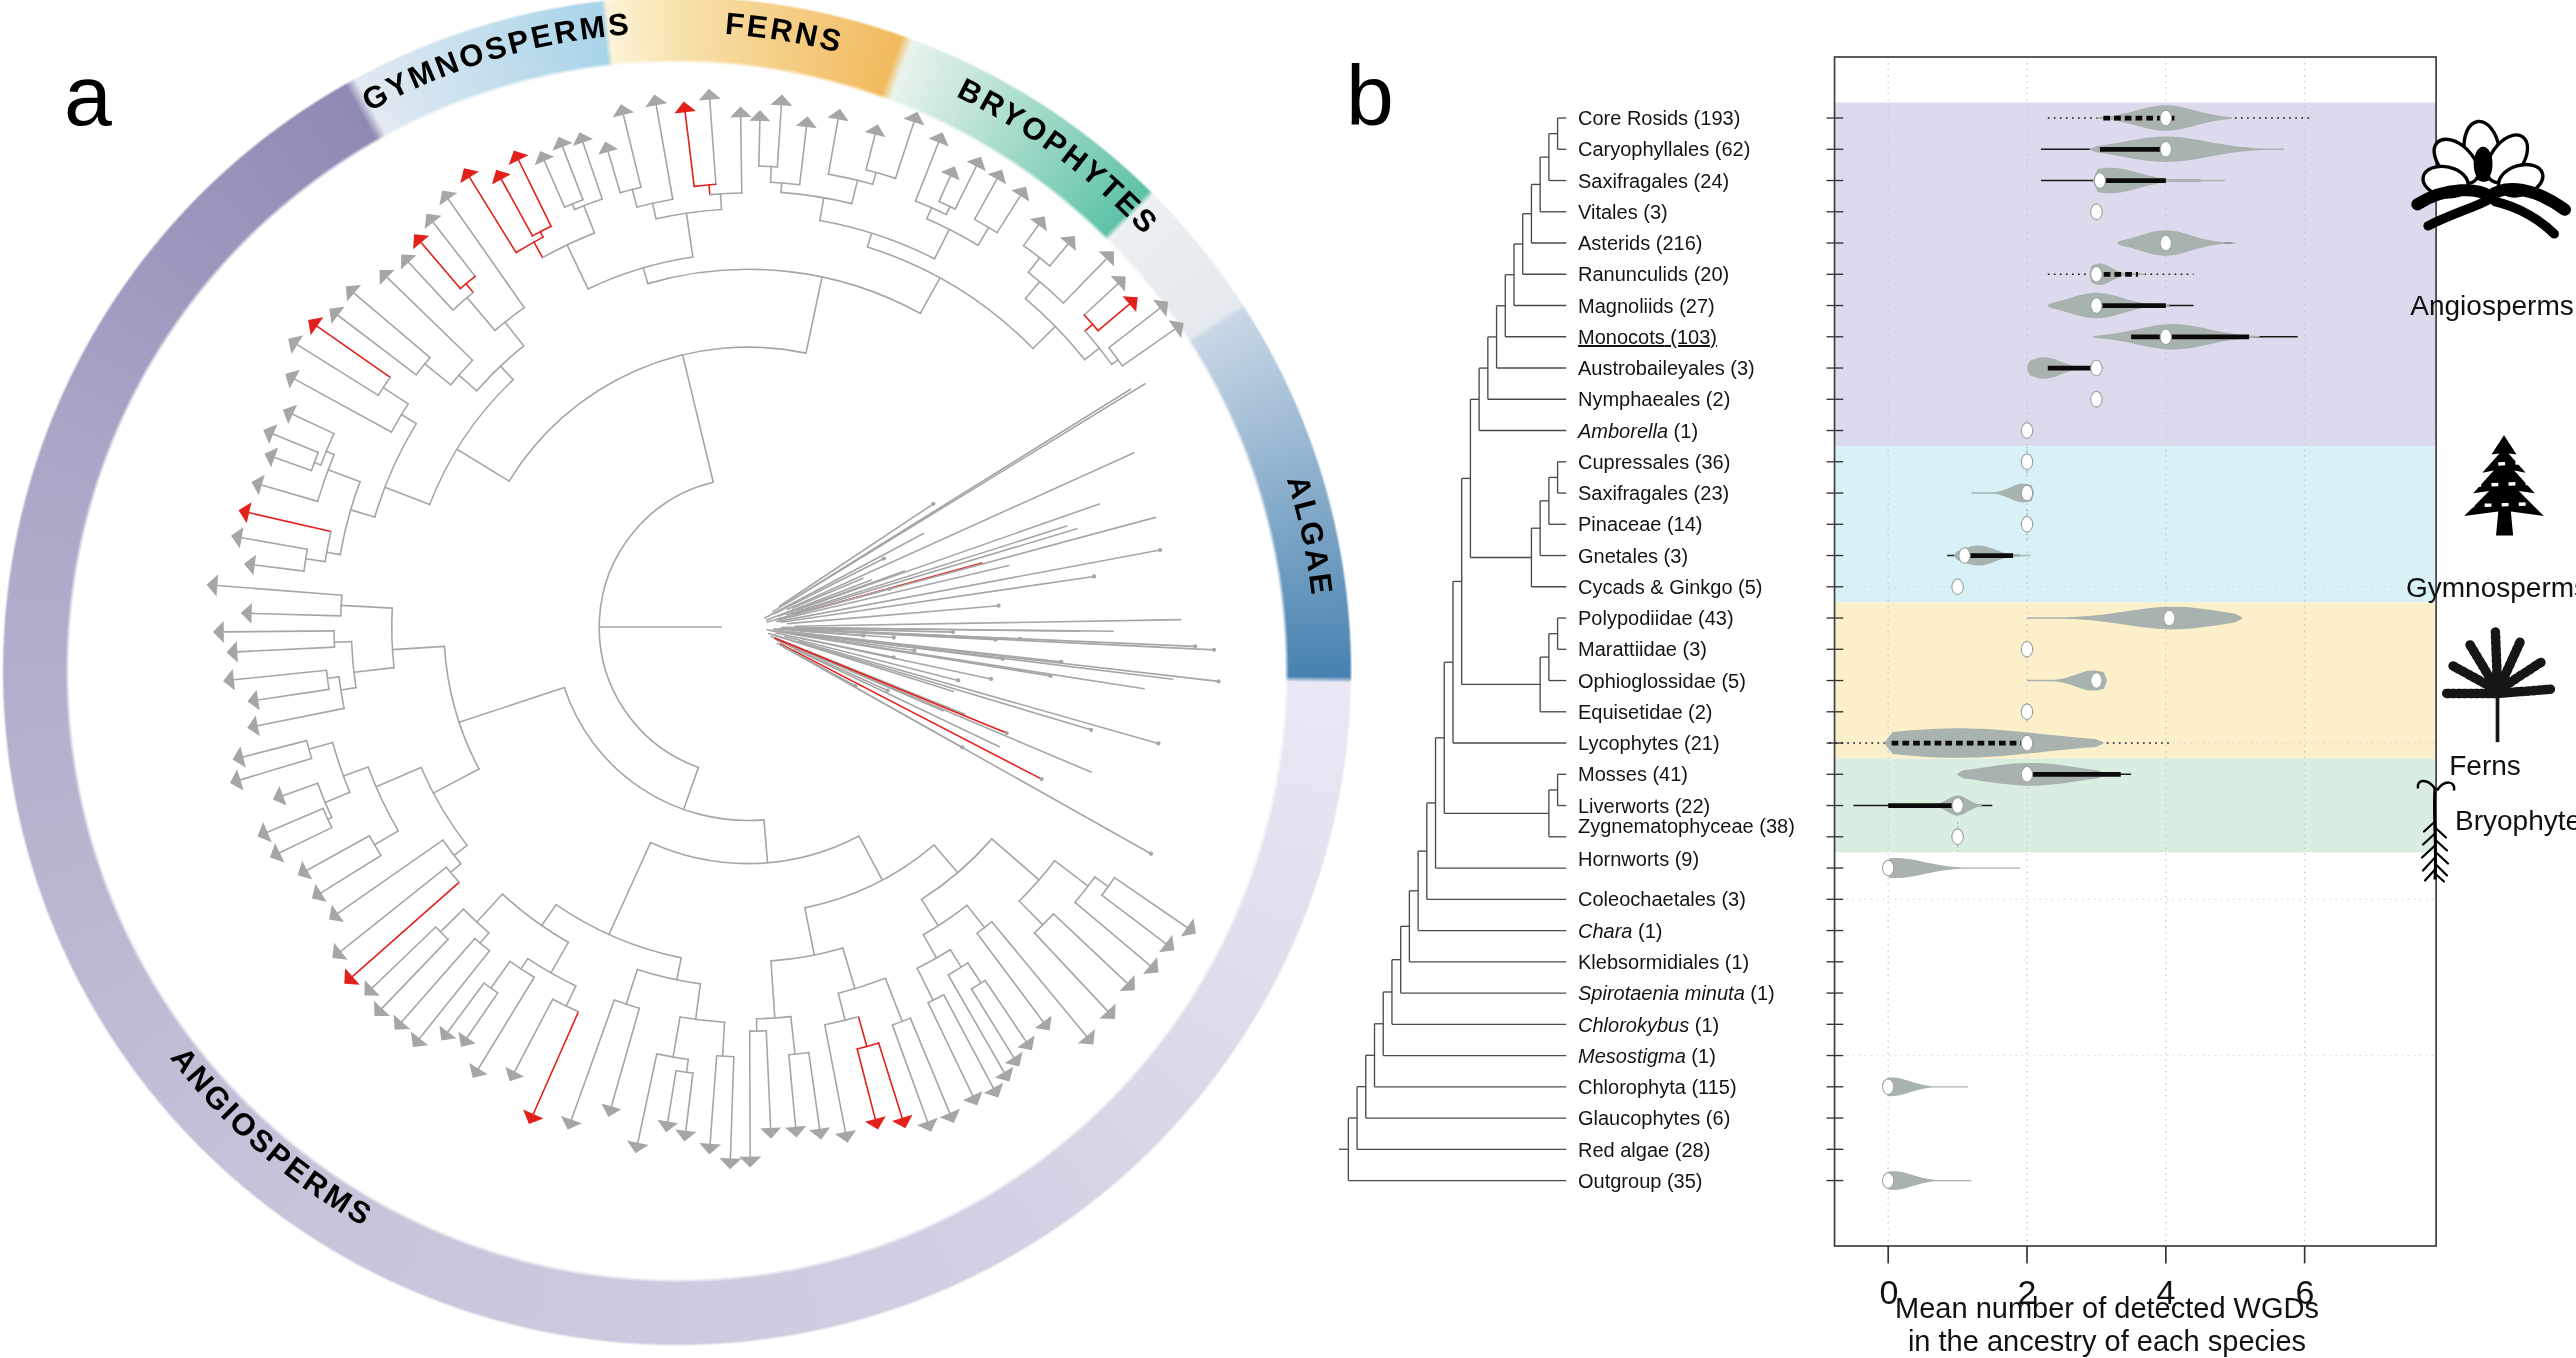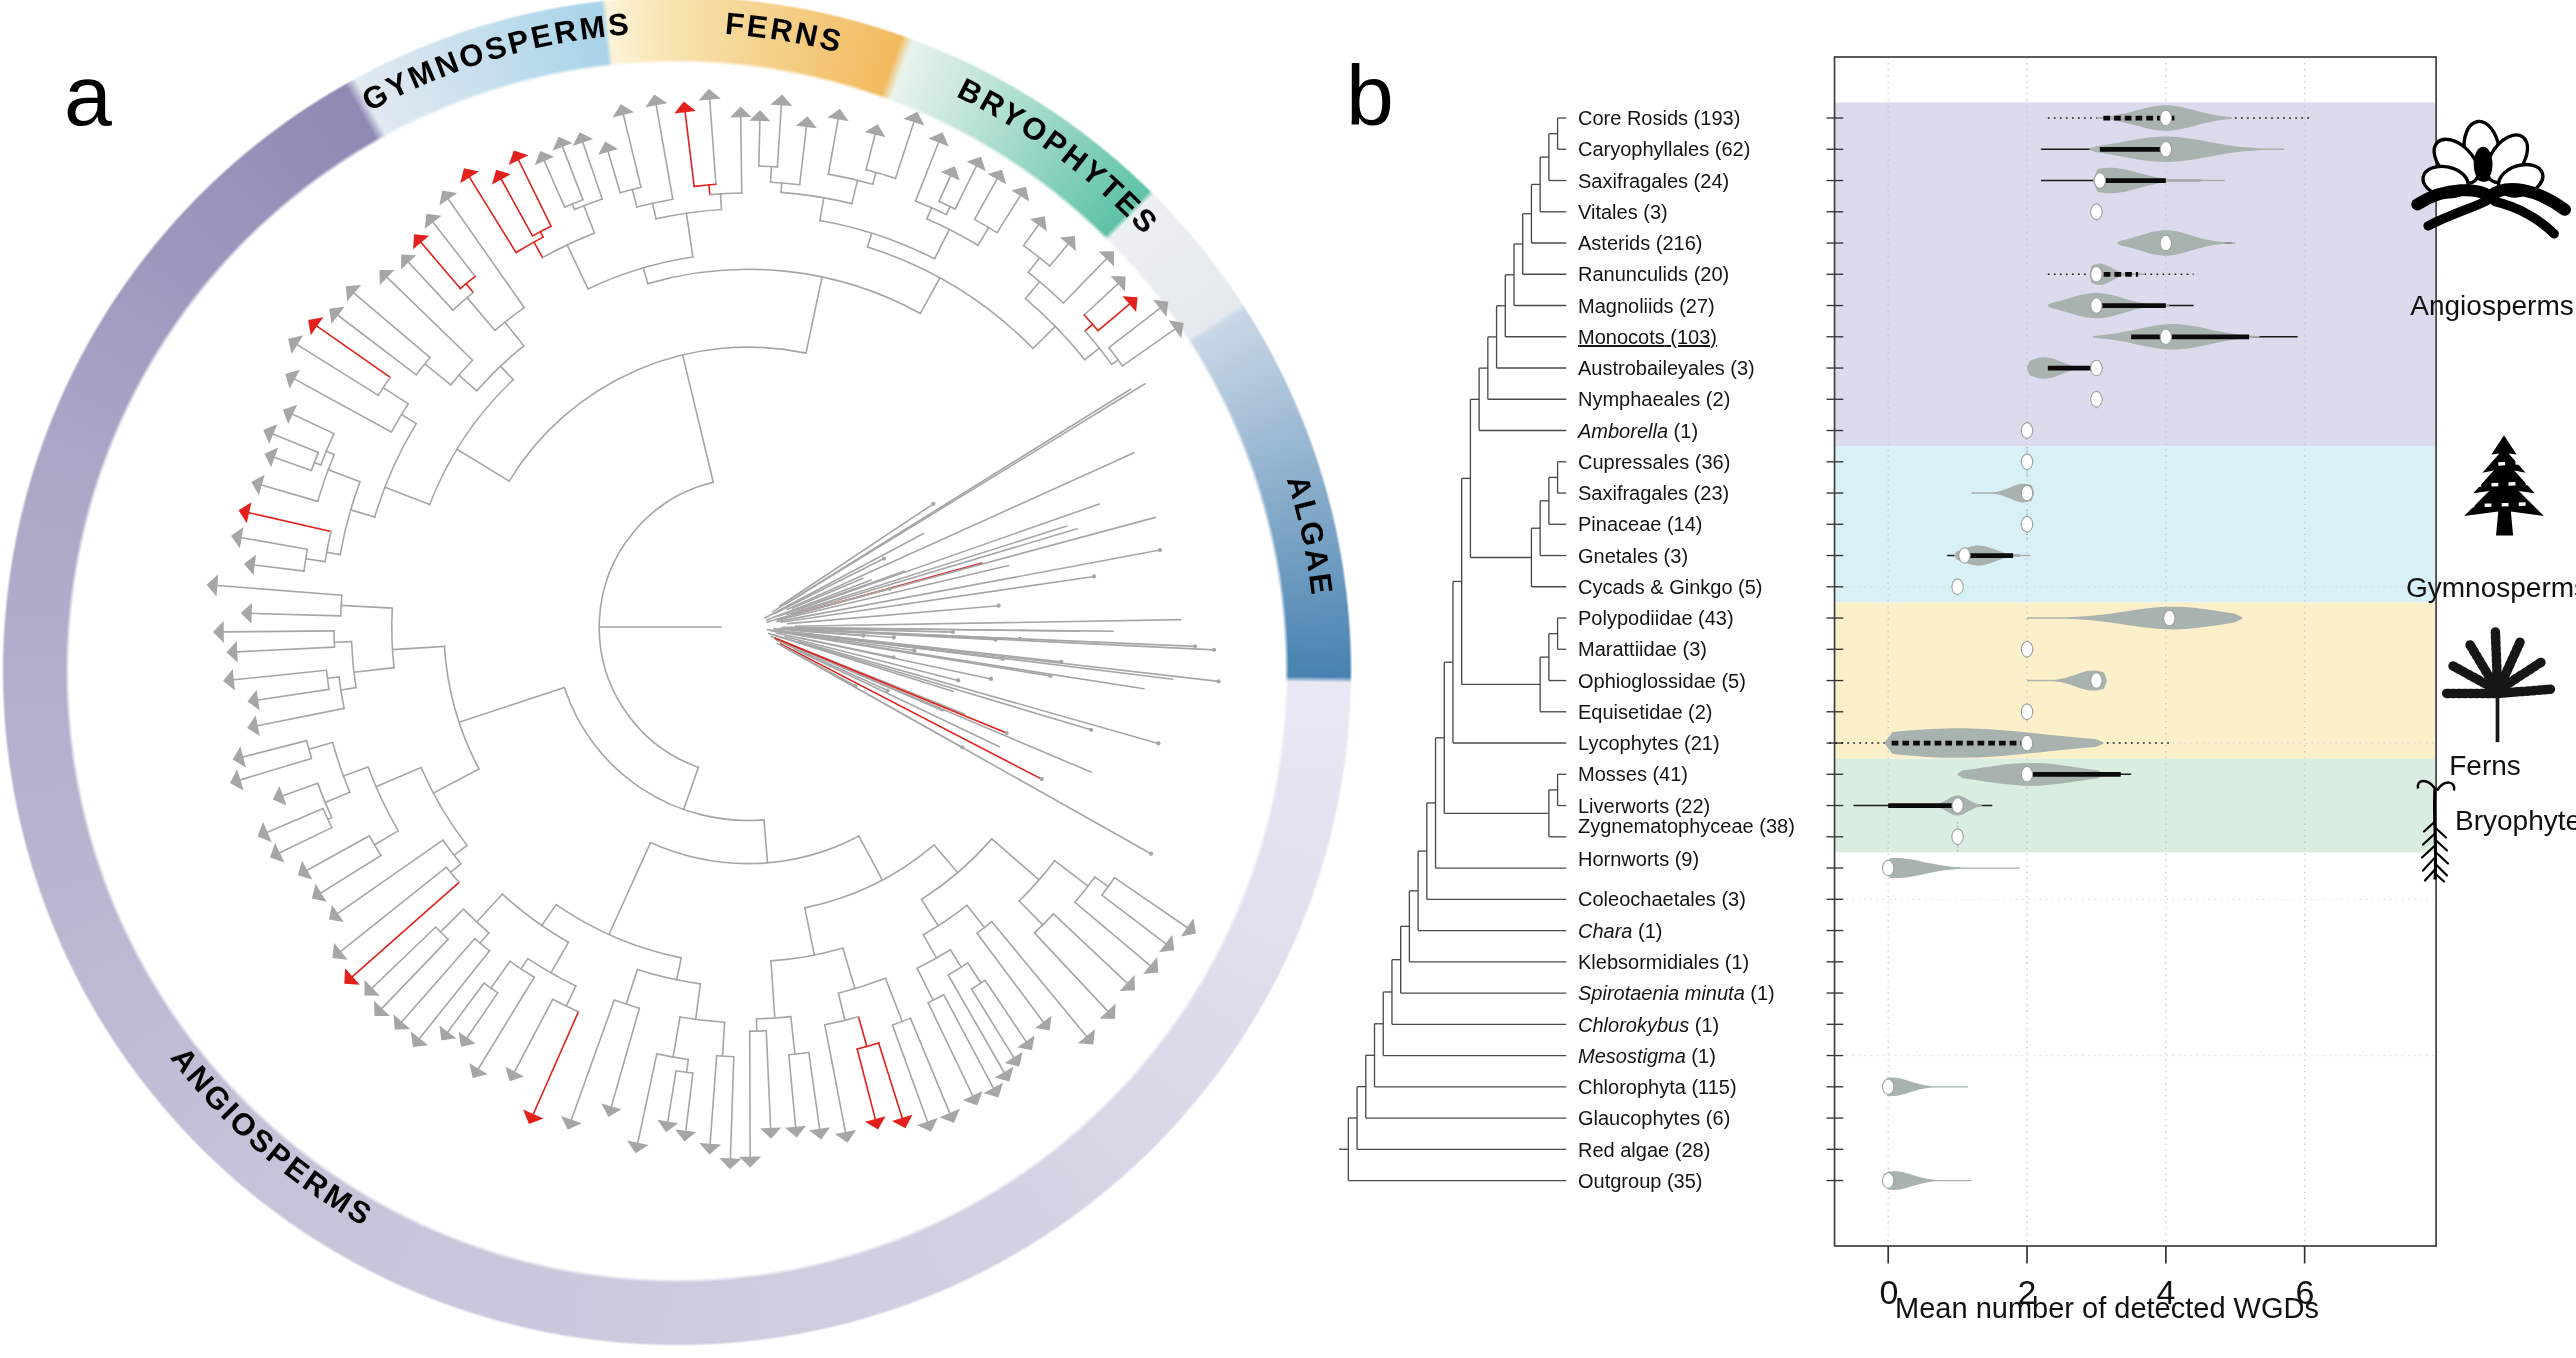--- a/index.html
+++ b/index.html
@@ -883,20 +883,21 @@
     </div>
 
   <div id="xticks">
       <div class="x-tick-label" style="left: 1862px; top: 1273px;">0</div>
       <div class="x-tick-label" style="left: 2000px; top: 1273px;">2</div>
       <div class="x-tick-label" style="left: 2139px; top: 1273px;">4</div>
       <div class="x-tick-label" style="left: 2278px; top: 1273px;">6</div>
     </div>
 
   <div class="axis-title" style="left:1805px;top:1293px;">Mean number of detected WGDs</div>
+  <div class="axis-title" style="left:1805px;top:1326px;">in the ancestry of each species</div>
 
   <svg class="legend-icon" style="left:2412px;top:113px;" width="161" height="168" viewBox="0 0 120 125">
     <g stroke="#000" stroke-width="2.5" fill="#fff">
       <ellipse cx="52" cy="28" rx="13" ry="22" transform="rotate(-8 52 28)"></ellipse>
       <ellipse cx="33" cy="36" rx="12" ry="20" transform="rotate(-45 33 36)"></ellipse>
       <ellipse cx="71" cy="34" rx="12" ry="20" transform="rotate(35 71 34)"></ellipse>
       <ellipse cx="25" cy="51" rx="11" ry="17" transform="rotate(-78 25 51)"></ellipse>
       <ellipse cx="81" cy="50" rx="11" ry="17" transform="rotate(72 81 50)"></ellipse>
     </g>
     <ellipse cx="53" cy="38" rx="7" ry="13" fill="#000"></ellipse>

